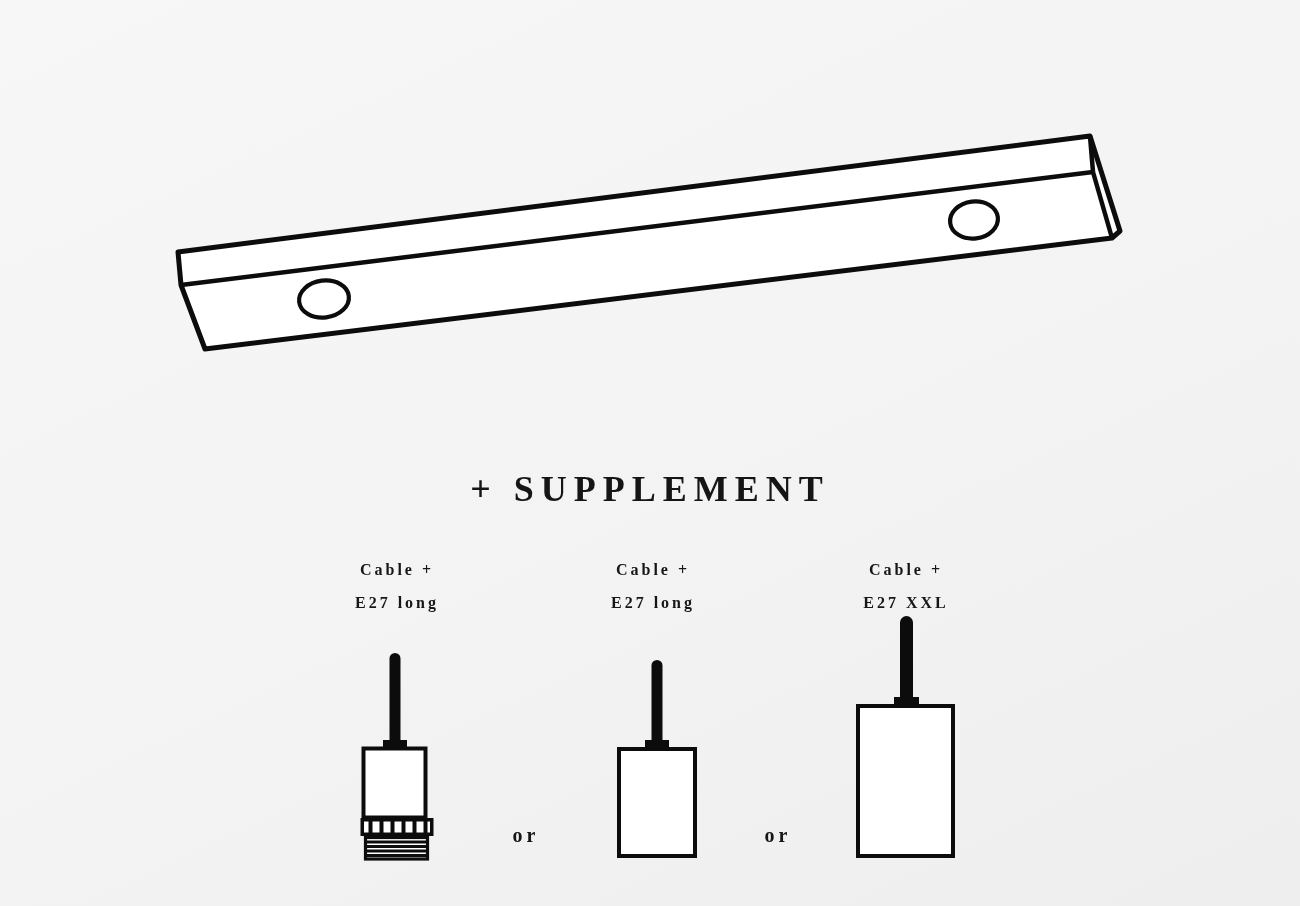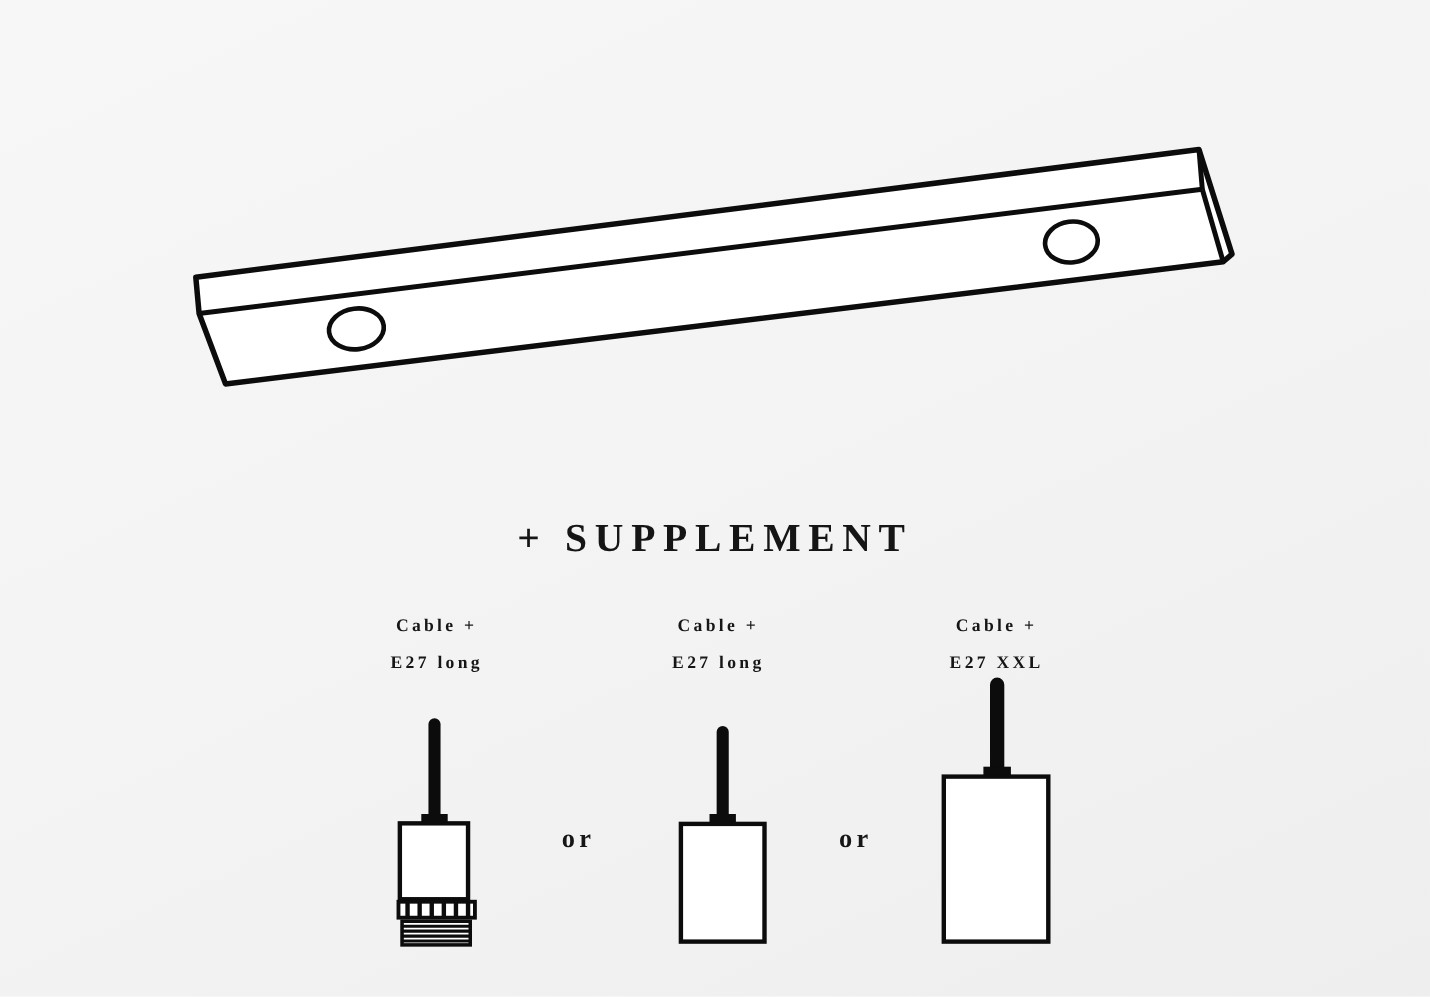--- a/index.html
+++ b/index.html
@@ -25,23 +25,23 @@
   .option-label{
     position:absolute;top:553px;
     transform:translateX(-50%);
     text-align:center;
     font-size:16px;line-height:33px;
     font-weight:600;letter-spacing:3px;
     color:#161616;
     white-space:nowrap;
   }
   .or-sep{
-    position:absolute;top:748px;
+    position:absolute;top:820px;
     transform:translateX(-50%);
-    font-size:24px;line-height:30px;
+    font-size:20px;line-height:30px;
     font-weight:600;letter-spacing:4px;
     color:#161616;
   }
 </style>
 </head>
 <body>
 
 <div class="canvas">
 
   <svg class="art" viewBox="0 0 1300 906" aria-hidden="true">

